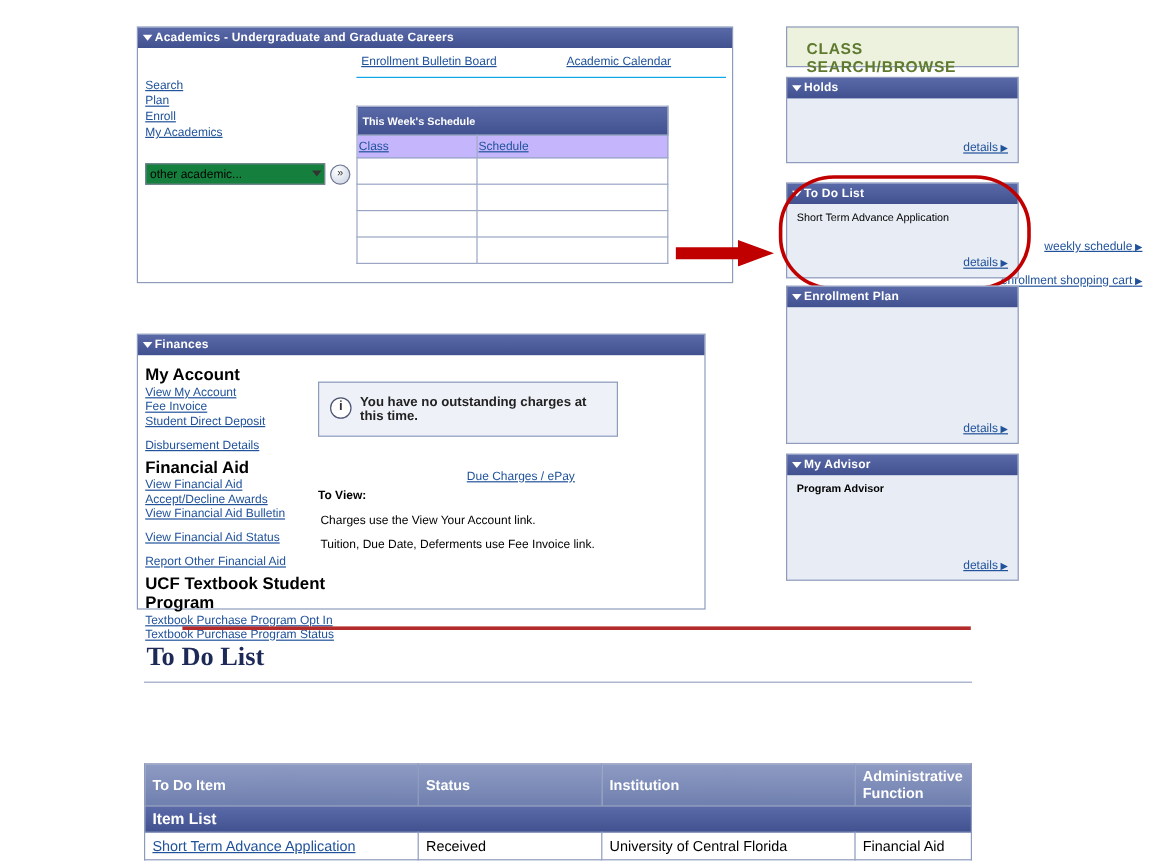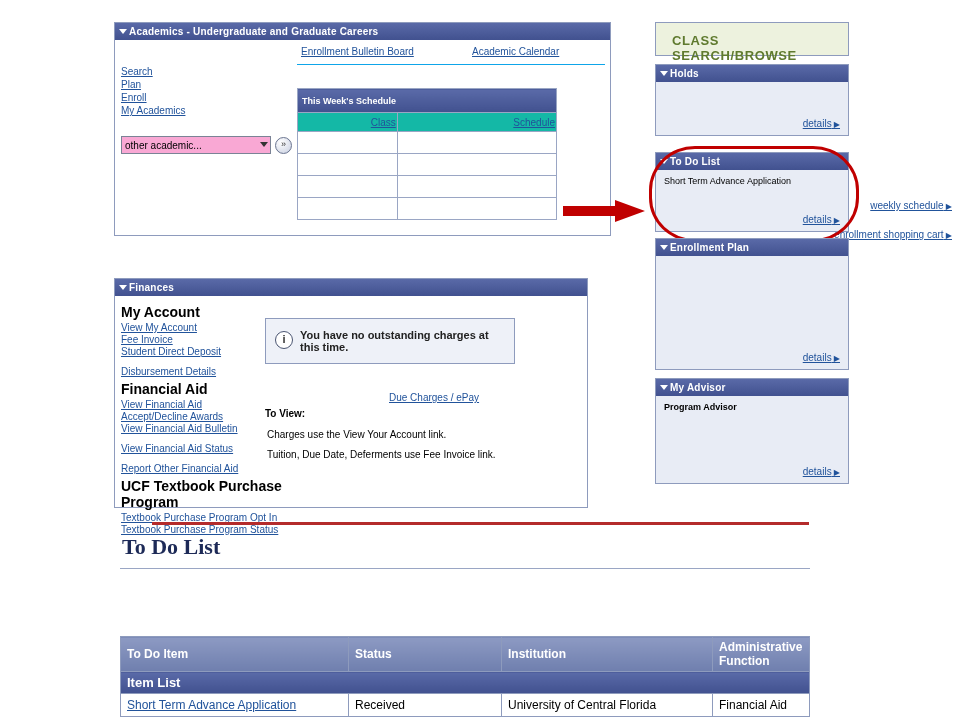--- a/index.html
+++ b/index.html
@@ -108,36 +108,36 @@
     font-size: 9px;
     padding: 2px 4px;
     border: 1px solid #8e9bbd;
   }
   .sched-table td {
     border: 1px solid #9aa6c4;
     height: 19px;
     font-size: 9px;
   }
   .sched-table td.hdrcell {
-    text-align: right;
-    background: #14b8a6;
+    text-align: left;
+    background: #c4b5fd;
     height: 16px;
   }
   .dropdown-wrap {
     position: absolute;
     left: 6px;
     top: 96px;
     display: flex;
     align-items: center;
   }
   .dropdown {
     width: 150px;
     height: 18px;
     border: 1px solid #7b8396;
-    background: #f9a8d4;
+    background: #15803d;
     font-size: 10px;
     padding: 1px 14px 1px 3px;
     box-sizing: border-box;
     position: relative;
     line-height: 15px;
   }
   .dropdown .arrow {
     position: absolute;
     right: 2px;
     top: 5px;
@@ -446,21 +446,21 @@
         <div style="height:8px"></div>
         <a class="lnk">Disbursement Details</a>
         <div class="secttl">Financial Aid</div>
         <a class="lnk">View Financial Aid</a>
         <a class="lnk">Accept/Decline Awards</a>
         <a class="lnk">View Financial Aid Bulletin</a>
         <div style="height:8px"></div>
         <a class="lnk">View Financial Aid Status</a>
         <div style="height:8px"></div>
         <a class="lnk">Report Other Financial Aid</a>
-        <div class="secttl">UCF Textbook Purchase Program</div>
+        <div class="secttl">UCF Textbook Student Program</div>
         <a class="lnk">Textbook Purchase Program Opt In</a>
         <a class="lnk">Textbook Purchase Program Status</a>
       </div>
 
       <div class="msgbox">
         <span class="infoicon">i</span>
         <span>You have no outstanding charges at this time.</span>
       </div>
 
       <a class="lnk duecharges">Due Charges / ePay</a>

